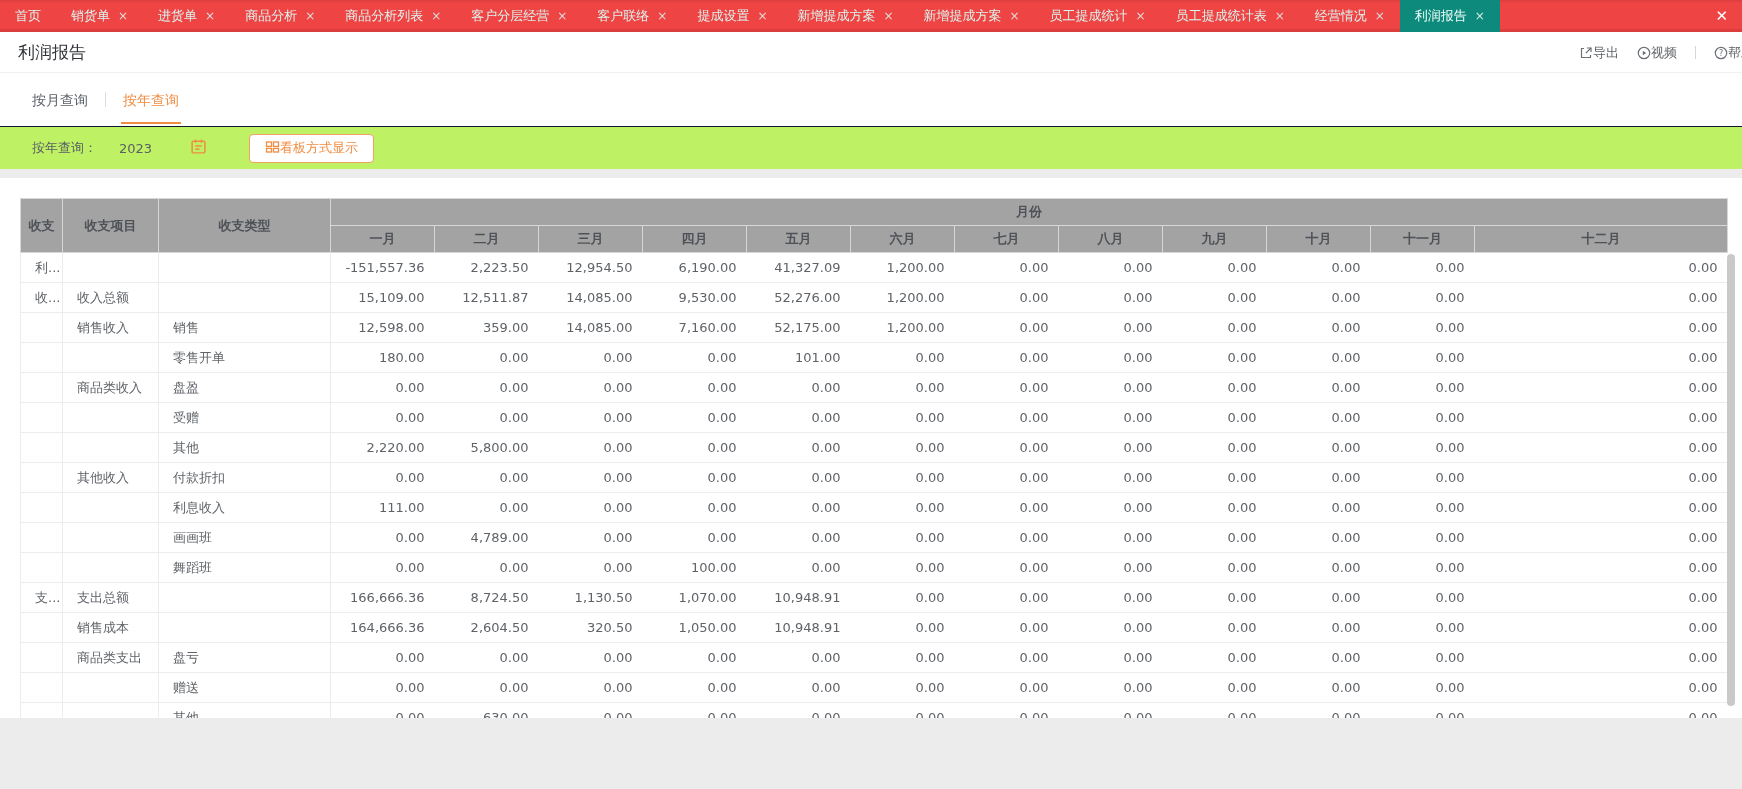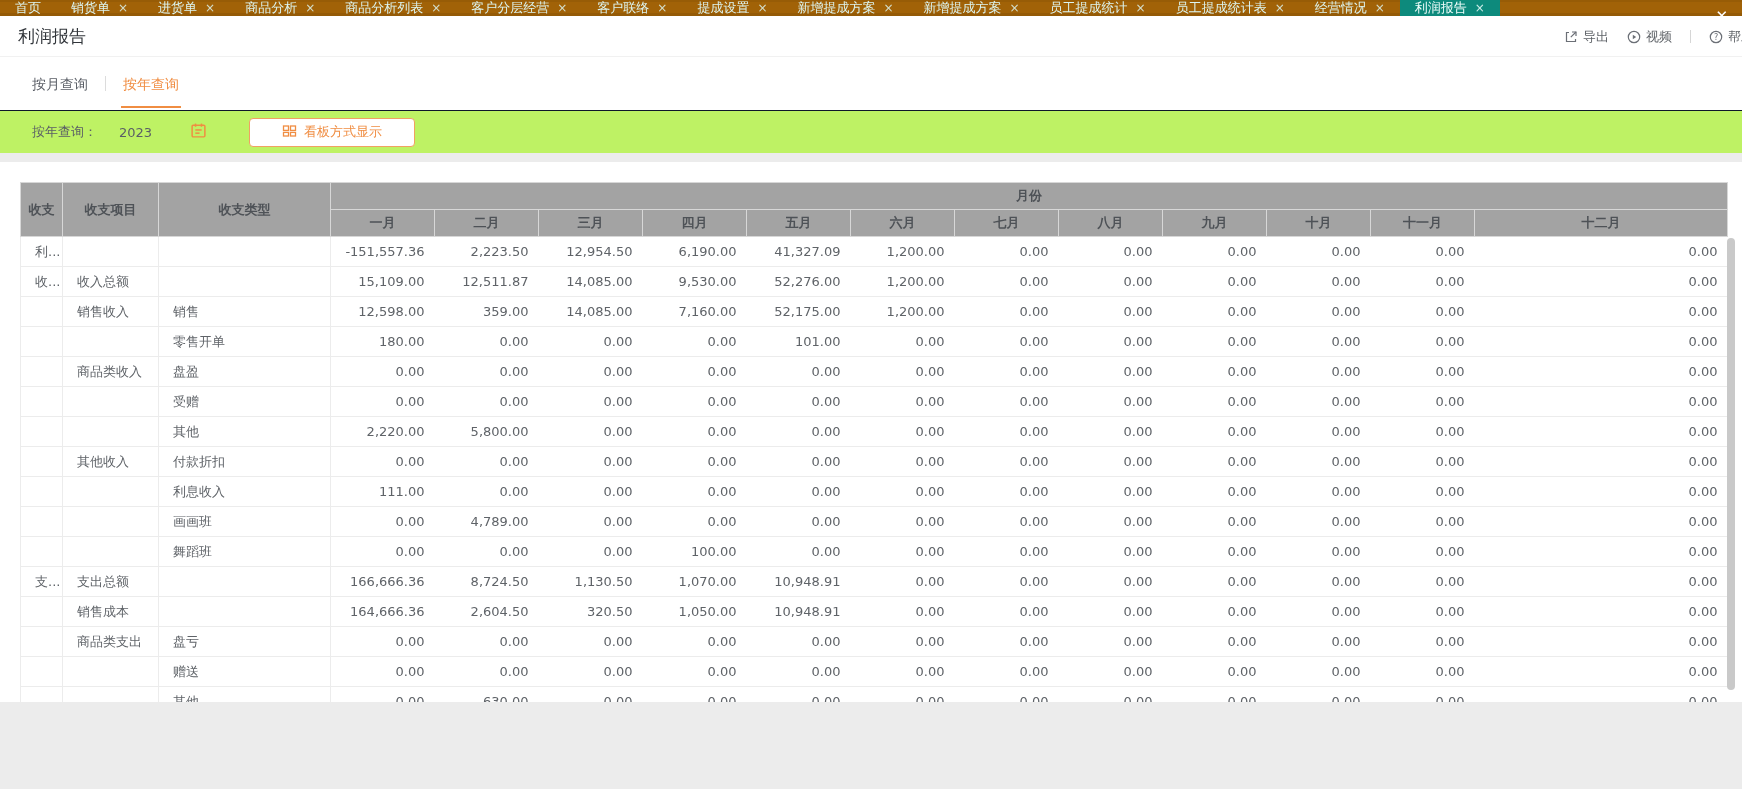--- a/index.html
+++ b/index.html
@@ -4,21 +4,21 @@
 <style>
   * { margin:0; padding:0; box-sizing:border-box; }
   html,body { width:1742px; height:789px; overflow:hidden; }
   body {
     font-family:"DejaVu Sans","Liberation Sans",sans-serif;
     background:#ececec; color:#5a5e66; font-size:13px;
   }
 
   
   .tabbar {
-    height:16px; background:#a16207; display:flex; align-items:stretch;
+    height:32px; background:#ef4444; display:flex; align-items:stretch;
     position:relative;
     box-shadow: inset 0 2px 0 rgba(0,0,0,.06), inset 0 -3px 0 rgba(0,0,0,.08);
   }
   .tab {
     display:flex; align-items:center; padding:0 15px; color:#ddf5f0;
     font-size:13px; white-space:nowrap; cursor:default;
   }
   .tab.active { background:#0d8a7c; color:#f2fffc; box-shadow:none; }
   .tab .tab-close { margin-left:8px; font-size:12px; opacity:.85; }
   .tabbar-close-all {
@@ -29,21 +29,21 @@
   
   .title-bar {
     height:41px; background:#fff; display:flex; align-items:center;
     padding:0 18px; border-bottom:1px solid #f1f1f1; position:relative;
   }
   .page-title { font-size:17px; color:#31353a; }
   .header-tools {
     position:absolute; right:-12px; top:0; height:41px; display:flex;
     align-items:center; gap:18px; color:#5f6368; font-size:13px;
   }
-  .tool { display:flex; align-items:center; gap:5px; cursor:pointer; white-space:nowrap; }
+  .tool { display:flex; align-items:center; cursor:pointer; white-space:nowrap; }
   .tool svg { display:block; }
   .tools-divider { width:1px; height:13px; background:#d6d6d6; }
 
   
   .subtab-row {
     height:54px; background:#fff; display:flex; align-items:center;
     padding-left:30px; border-bottom:1px solid #0f172a;
   }
   .subtab { font-size:14px; color:#5a5e66; position:relative; padding:16px 2px 14px; cursor:pointer; }
   .subtab.active { color:#f08d42; border-bottom:2px solid #f08d42; padding-bottom:12px; }
@@ -51,23 +51,23 @@
 
   
   .filter-row {
     height:42px; background:#bef264; display:flex; align-items:center;
     padding-left:32px;
   }
   .filter-label { color:#5a5e66; font-size:13px; }
   .filter-year { color:#5a5e66; font-size:13px; margin-left:22px; }
   .calendar-btn { margin-left:38px; display:flex; align-items:center; cursor:pointer; }
   .board-btn {
-    margin-left:42px; height:29px; display:flex; align-items:center; gap:7px;
+    margin-left:42px; height:29px; display:flex; align-items:center; 
     border:1px solid #f0a163; border-radius:4px; color:#f08d42;
-    padding:0 32px; font-size:13px; background:#fff; cursor:pointer;
+    padding:0 15px; font-size:13px; background:#fff; cursor:pointer;
   }
 
   
   .gap { height:9px; background:#ececec; }
   .table-panel {
     background:#fff; height:540px; padding:20px 0 0 20px;
     position:relative; overflow:hidden;
   }
   table { border-collapse:collapse; table-layout:fixed; width:1708px; }
   thead th {

